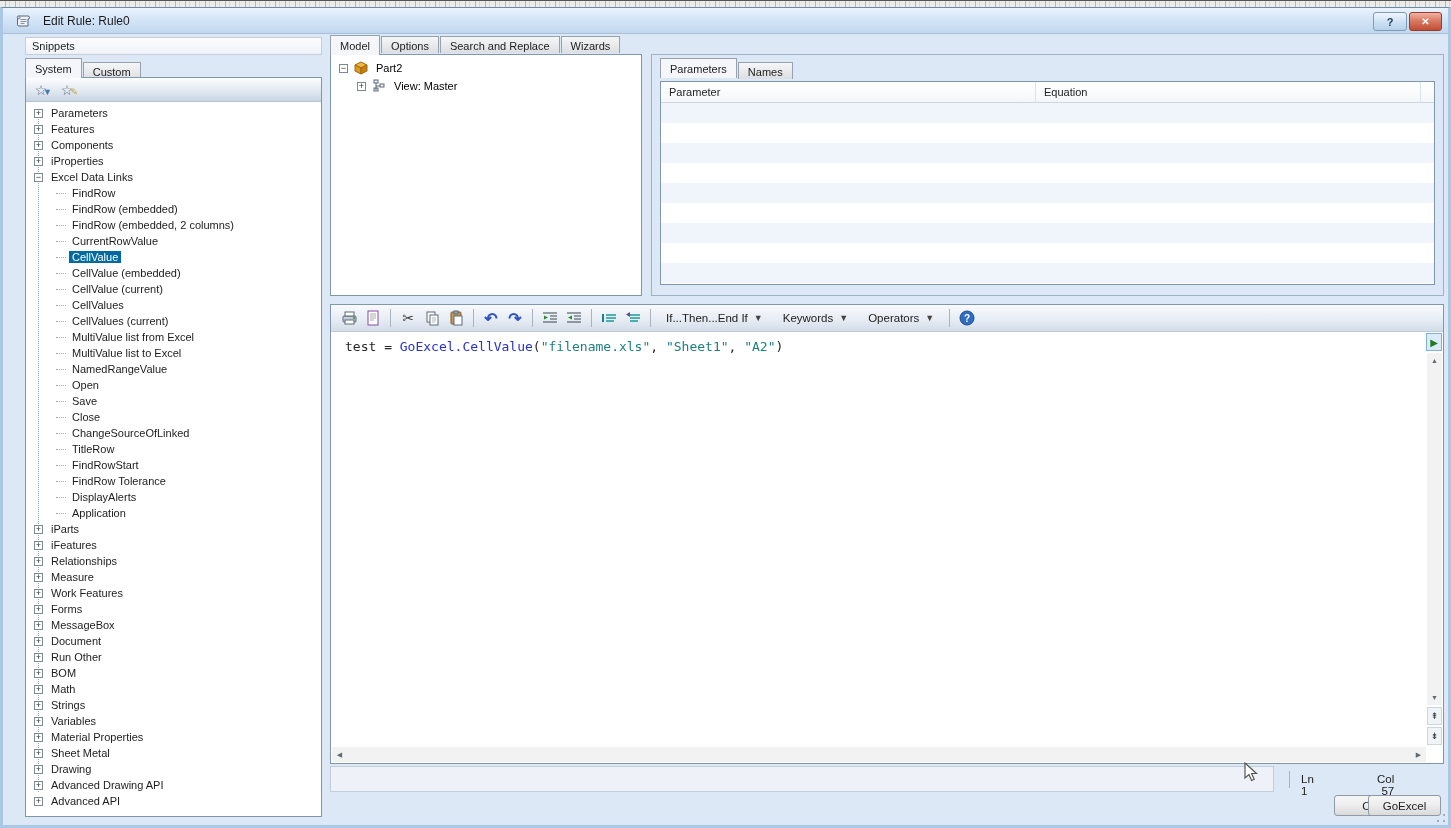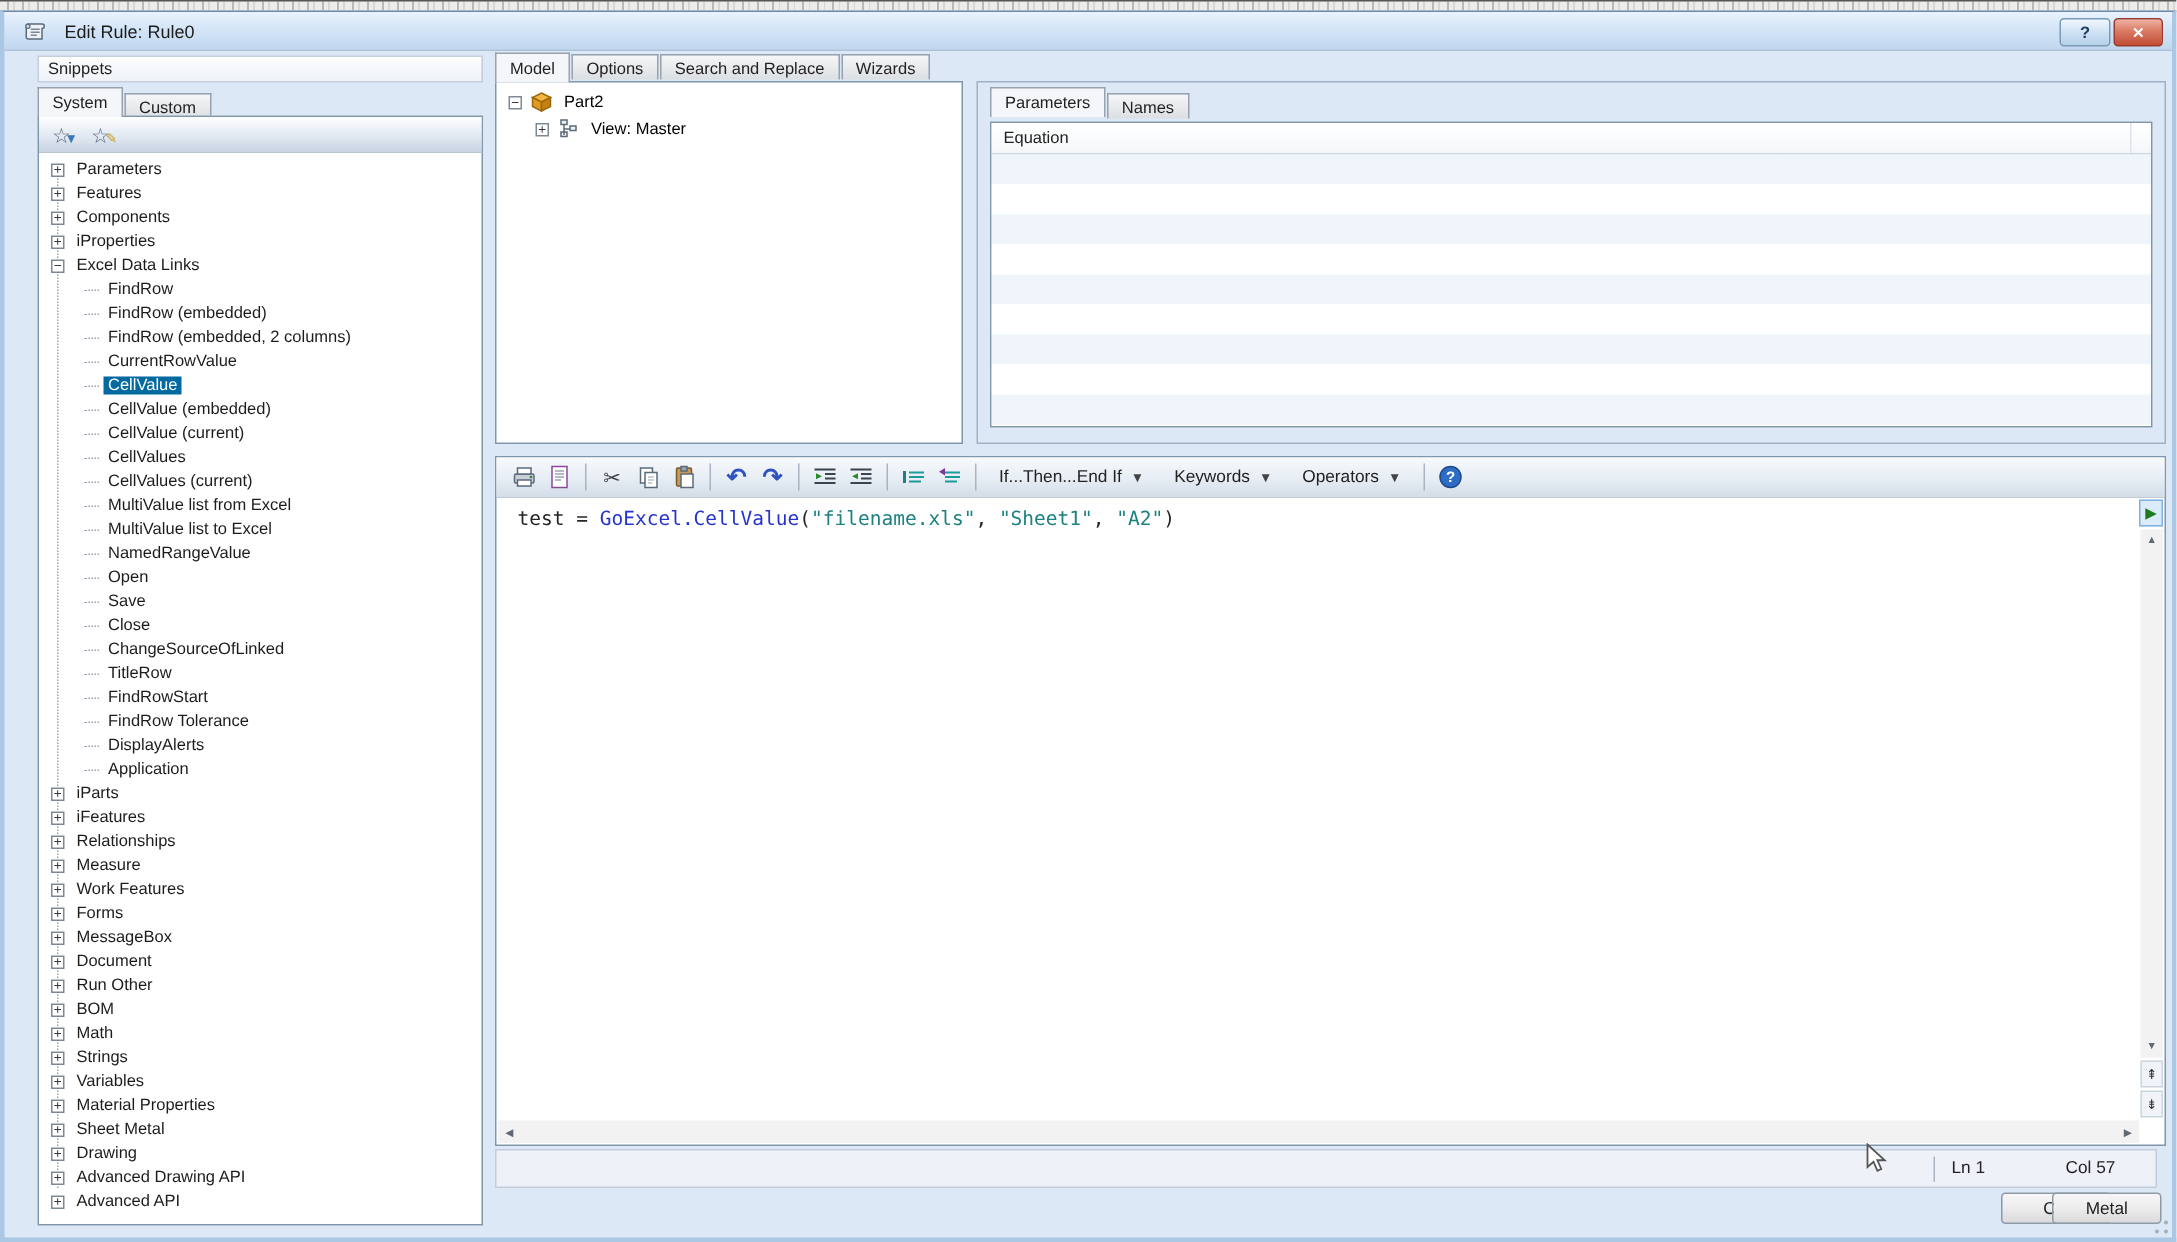--- a/index.html
+++ b/index.html
@@ -96,21 +96,21 @@
   .arr.up { top:0; } .arr.dn { bottom:0; }
   .pager { position:absolute; right:1px; width:15px; height:18px; background:#f0f3f7; border:1px solid #cdd5de;
     display:flex; align-items:center; justify-content:center; font-size:9px; color:#333; }
   .pgup { bottom:38px; } .pgdn { bottom:18px; }
   .hscroll { position:absolute; left:1px; right:17px; bottom:1px; height:15px; background:#f2f2f2; }
   .hscroll .arr { position:absolute; top:0; width:15px; height:15px; font-size:7px; color:#606a74;
     display:flex; align-items:center; justify-content:center; }
   .arr.lf { left:0; } .arr.rt { right:0; }
 
   
-  .status { position:absolute; left:327px; top:758px; width:1108px; height:26px;
+  .status { position:absolute; left:327px; top:758px; width:944px; height:26px;
     background:#eef2f8; border:1px solid #c3cdd9; font-size:11.5px; color:#222; }
   .st-div { position:absolute; top:4px; height:17px; width:1px; background:#aab4c0; }
   .st-ln { position:absolute; left:970px; top:6px; }
   .st-col { position:absolute; left:1046px; top:6px;text-align:right; }
 
   
   .btn { position:absolute; top:787px; width:73px; height:21px; border:1px solid #8e9aa5; border-radius:3px;
     background:linear-gradient(#f6f6f6,#eeeeee 45%,#dadada); font-size:11.5px; color:#222;
     display:flex; align-items:center; justify-content:center; cursor:default; font-family:"Liberation Sans",sans-serif; }
   .ok { left:1283px;margin-left:48px; } .cancel { left:1365px; }
@@ -361,20 +361,21 @@
       </div>
     </div>
 
     <div class="params-group">
       <div class="ptabs">
           <div class="tab active">Parameters</div>
           <div class="tab">Names</div>
         </div>
       <div class="ptable">
         <div class="phead">
+          <div class="hc c1">Parameter</div>
           <div class="hc c2">Equation</div>
           <div class="hc c3"></div>
         </div>
         <div id="ptable-body">
             <div class="prow"></div>
             <div class="prow"></div>
             <div class="prow"></div>
             <div class="prow"></div>
             <div class="prow"></div>
             <div class="prow"></div>
@@ -491,20 +492,20 @@
       </div>
     </div>
 
     <div class="status">
       <div class="st-div" style="left:958px;"></div>
       <span class="st-ln">Ln 1</span>
       <span class="st-col">Col 57</span>
     </div>
 
     <div class="btn ok">OK</div>
-    <div class="btn cancel">Metal</div>
+    <div class="btn cancel">GoExcel</div>
     <div class="grip"></div>
   </div>
 
   <svg class="cursor" width="18" height="20" viewBox="0 0 18 20">
     <path d="M2 1 L2 16 L6 12.5 L8.6 18.5 L11.2 17.3 L8.6 11.5 L13.5 11.5 Z" fill="#fff" stroke="#555" stroke-width="1.2"></path>
   </svg>
 </div>
 
 </body></html>

